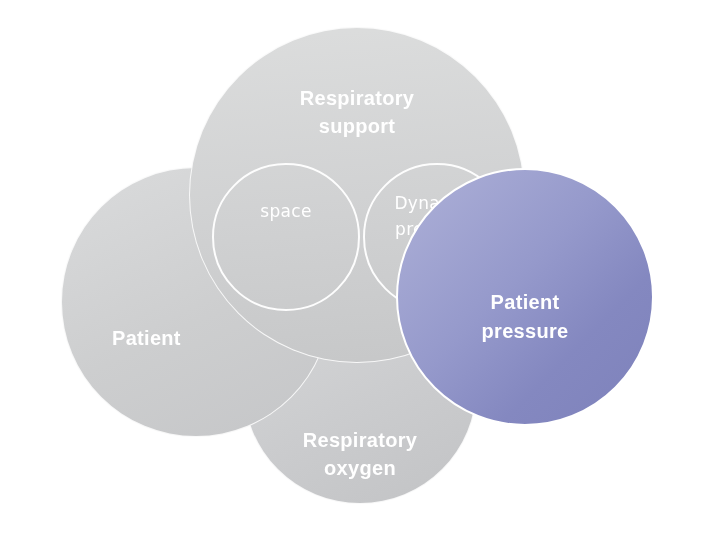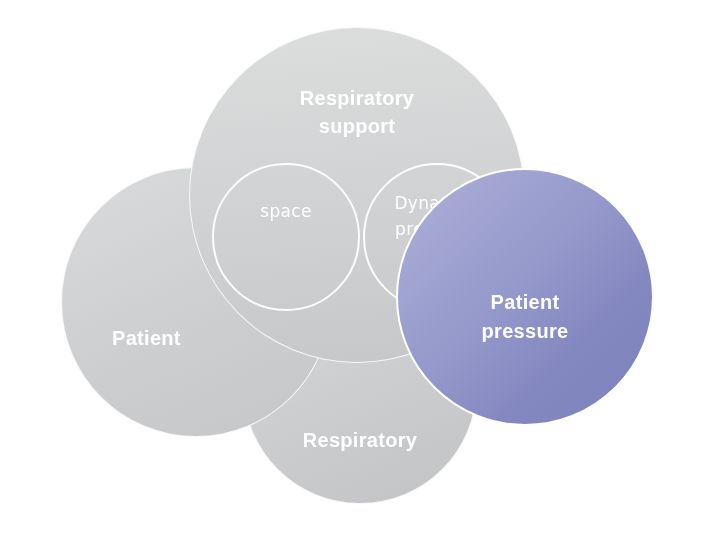--- a/index.html
+++ b/index.html
@@ -52,20 +52,21 @@
   .l-dynamic{left:359px;top:190px;width:148px;line-height:26px;}
 </style>
 </head>
 <body>
 
 <div id="stage">
 
   <div class="circle c-bottom"></div>
   <div class="label big l-suppl">
     <span>Respiratory</span>
+    <span>oxygen</span>
   </div>
 
   <div class="circle c-left"></div>
   <div class="label big l-airway">
     <span>Patient</span>
   </div>
 
   <div class="circle c-top"></div>
   <div class="label big l-resp">
     <span>Respiratory</span>

